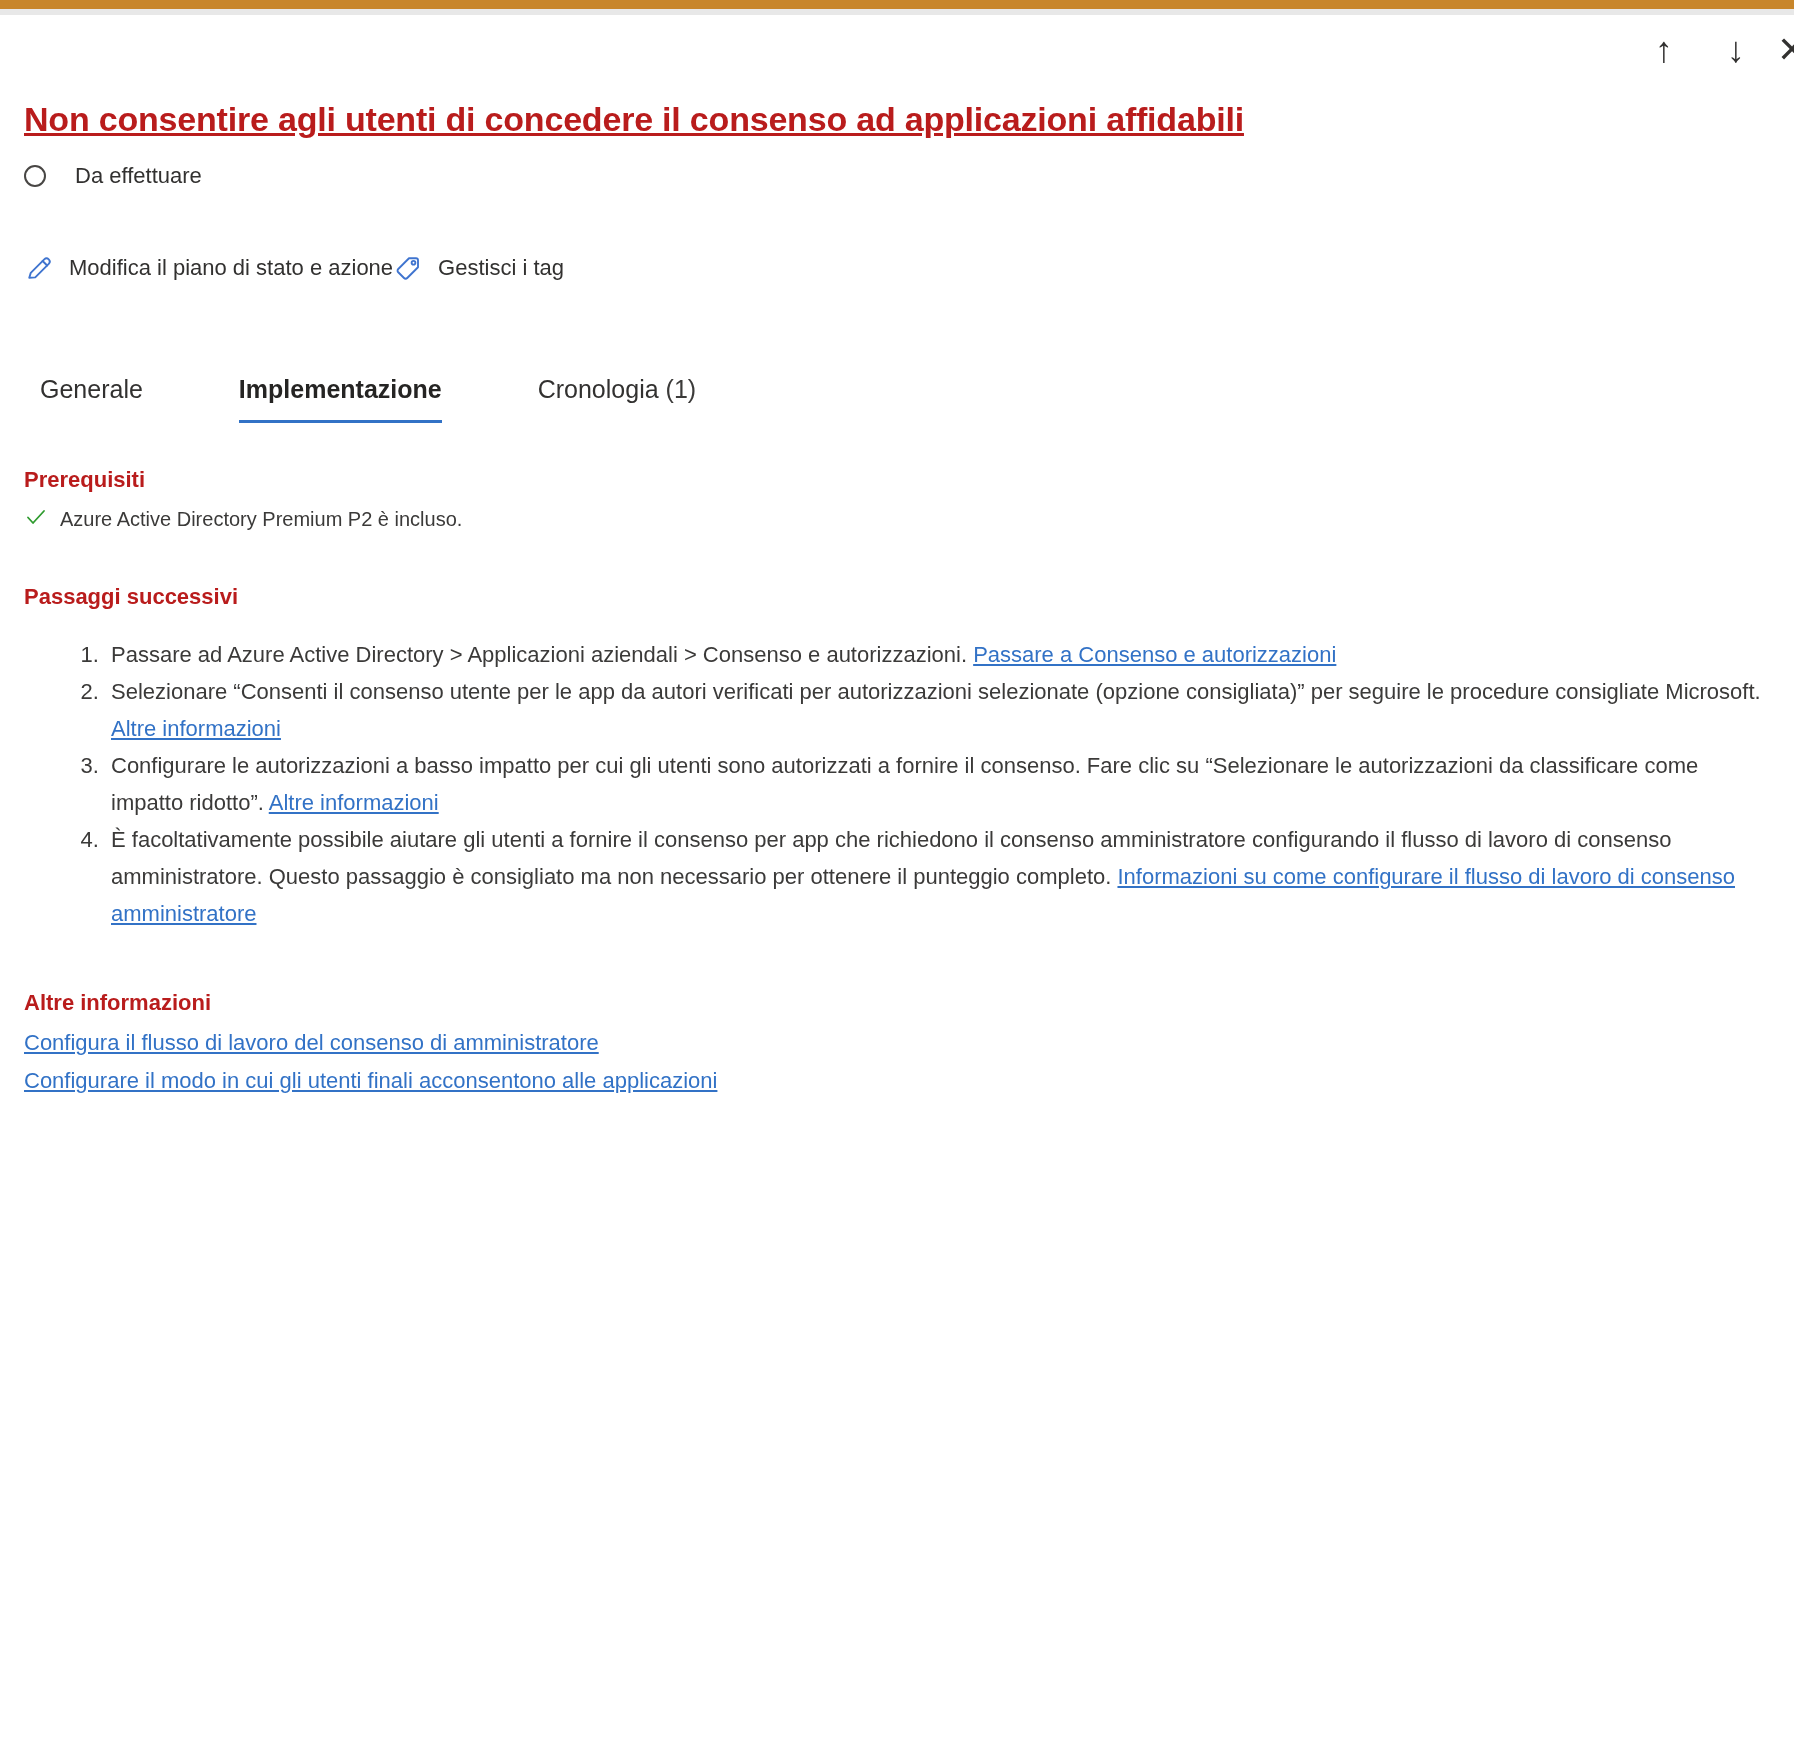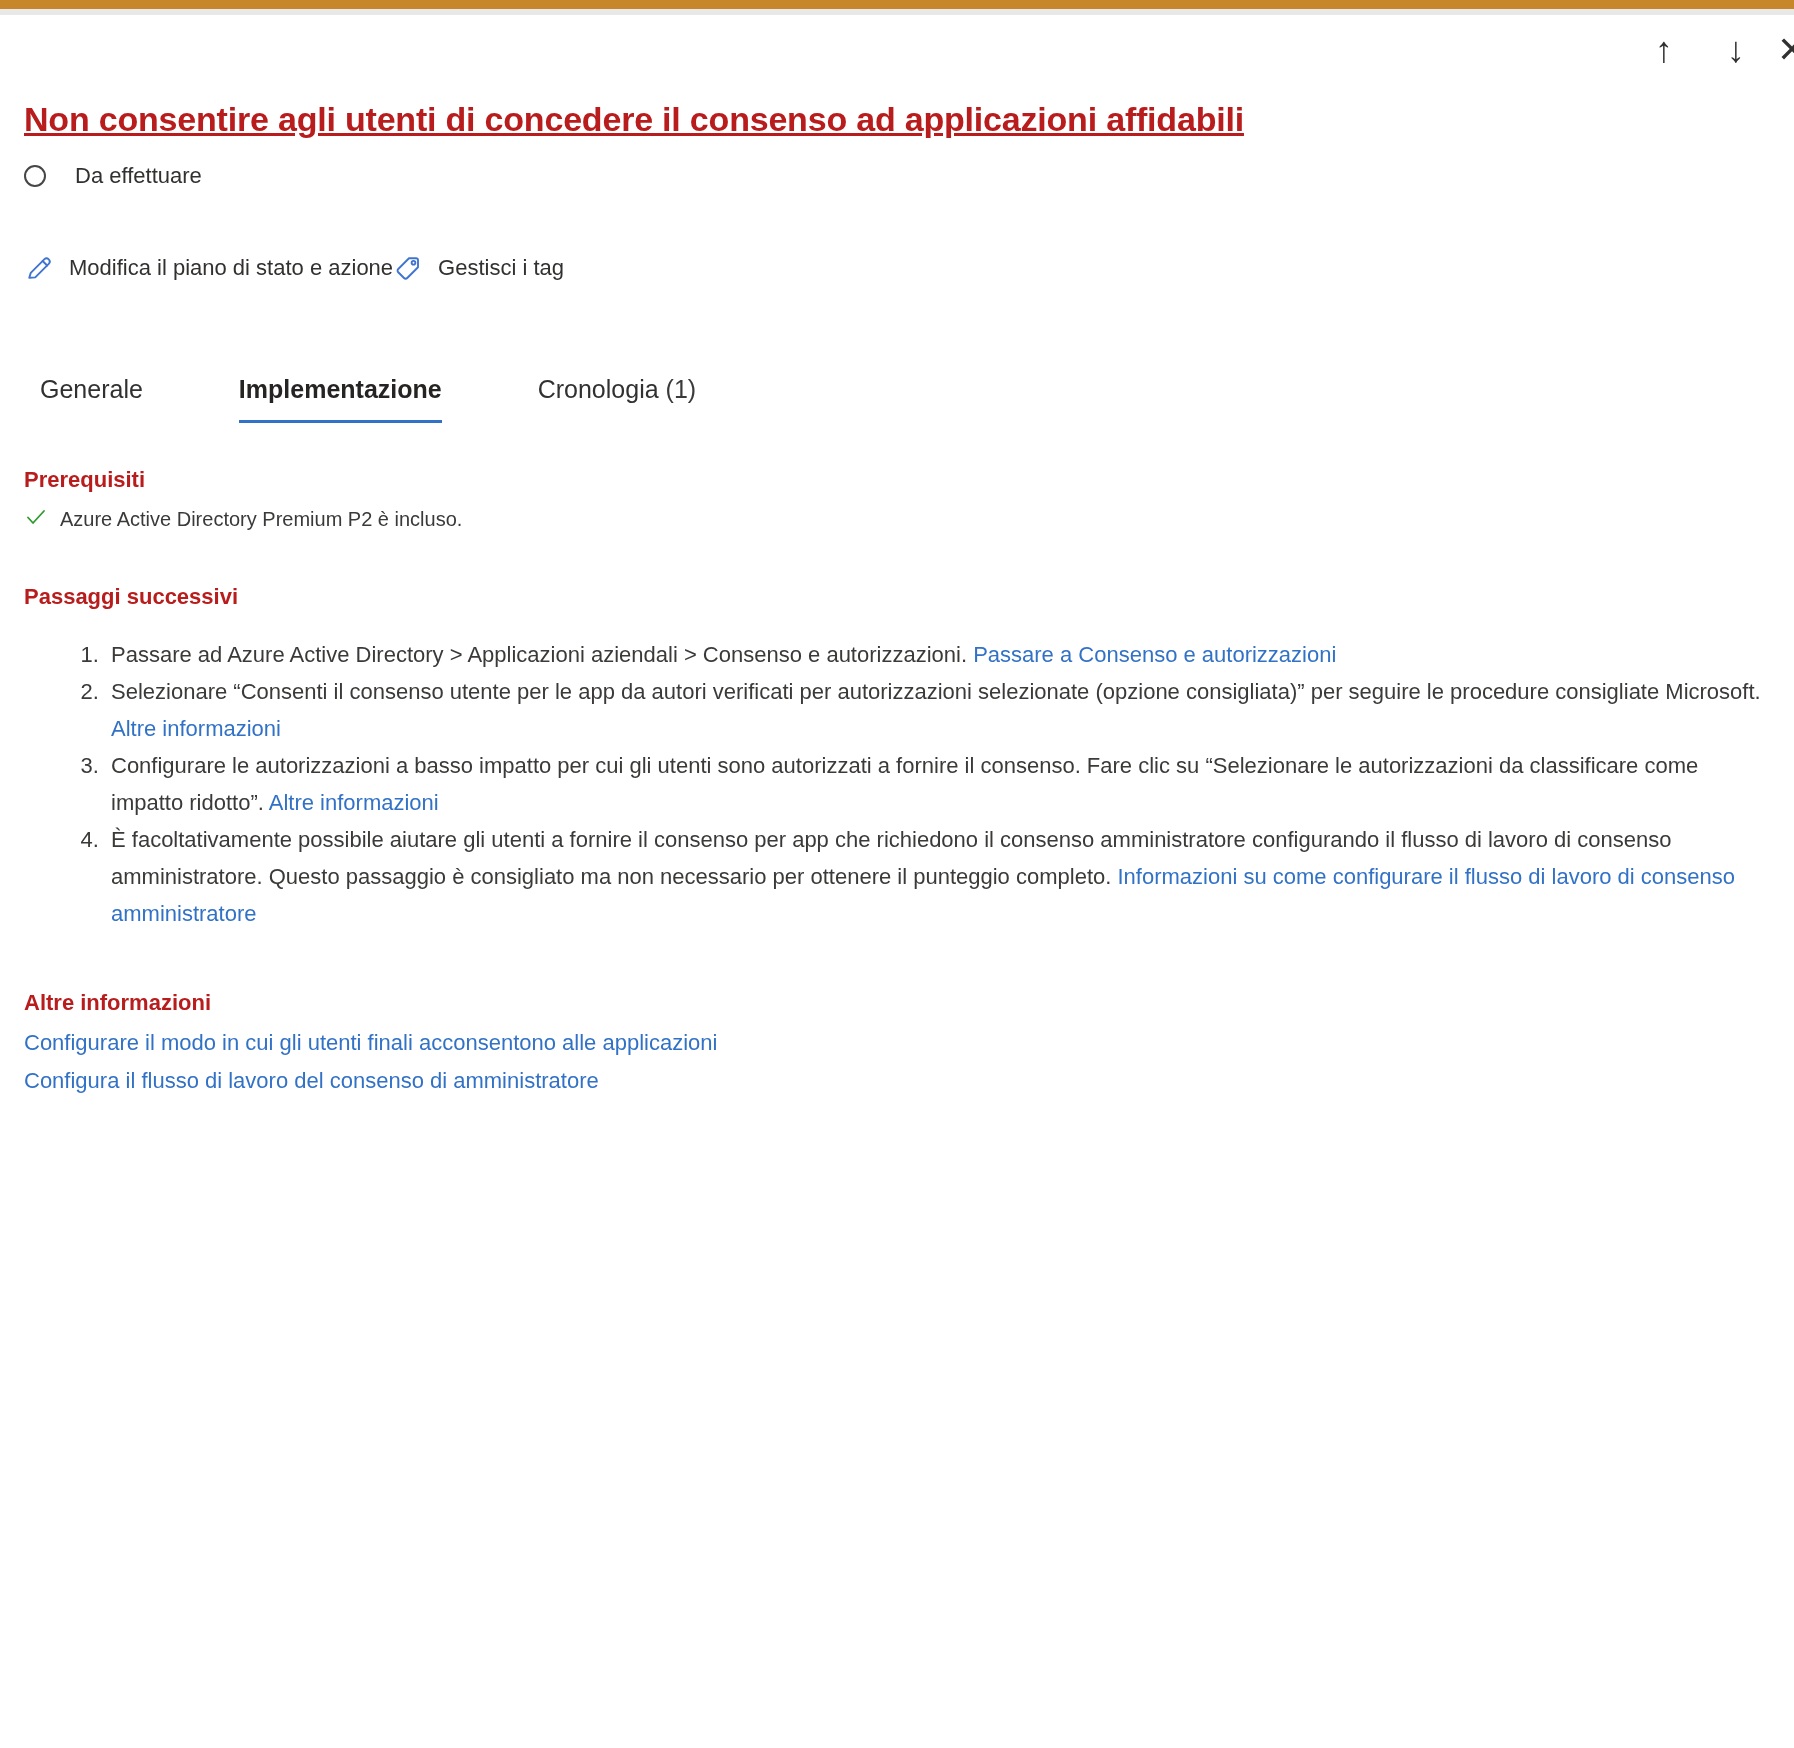--- a/index.html
+++ b/index.html
@@ -88,21 +88,21 @@
 
   .steps-heading { margin-top: 50px; }
 
   ol.steps {
     margin: 26px 0 0 0;
     padding: 0 0 0 81px;
     font-size: 22px; line-height: 37px; color: #3b3a39;
   }
   ol.steps li { margin: 0; padding-left: 6px; max-width: 1690px; }
 
-  a.link { color: #3272c6; cursor: pointer; }
+  a.link { color: #3272c6; text-decoration: underline; cursor: pointer; }
 
   .more-heading { margin-top: 58px; }
   .more-links { margin-top: 8px; }
   .more-links a {
     display: block; font-size: 22px; line-height: 38px;
     width: fit-content;
   }
 </style>
 </head>
 <body>
@@ -187,17 +187,17 @@
     <li>
       <span>Configurare le autorizzazioni a basso impatto per cui gli utenti sono autorizzati a fornire il consenso. Fare clic su “Selezionare le autorizzazioni da classificare come impatto ridotto”. </span><a class="link">Altre informazioni</a>
     </li>
     <li>
       <span>È facoltativamente possibile aiutare gli utenti a fornire il consenso per app che richiedono il consenso amministratore configurando il flusso di lavoro di consenso amministratore. Questo passaggio è consigliato ma non necessario per ottenere il punteggio completo. </span><a class="link">Informazioni su come configurare il flusso di lavoro di consenso amministratore</a>
     </li>
   </ol>
 
   <h2 class="section-heading more-heading">Altre informazioni</h2>
   <div class="more-links">
+    <a class="link">Configura il flusso di lavoro del consenso di amministratore</a>
     <a class="link">Configurare il modo in cui gli utenti finali acconsentono alle applicazioni</a>
-    <a class="link">Configura il flusso di lavoro del consenso di amministratore</a>
   </div>
 
 </div>
 
 </body></html>

